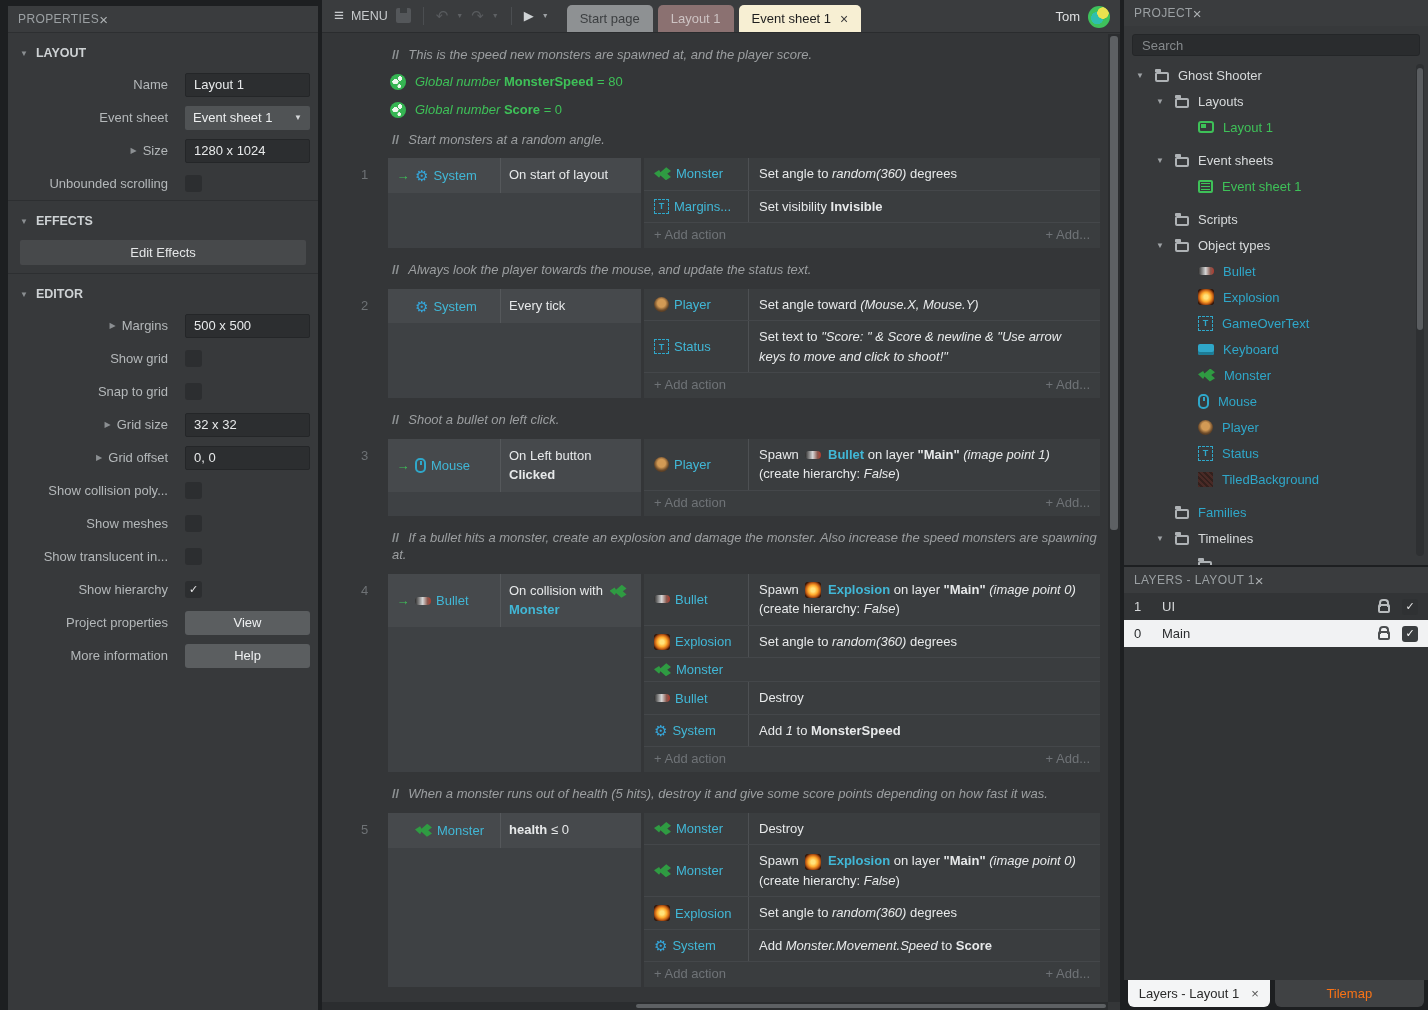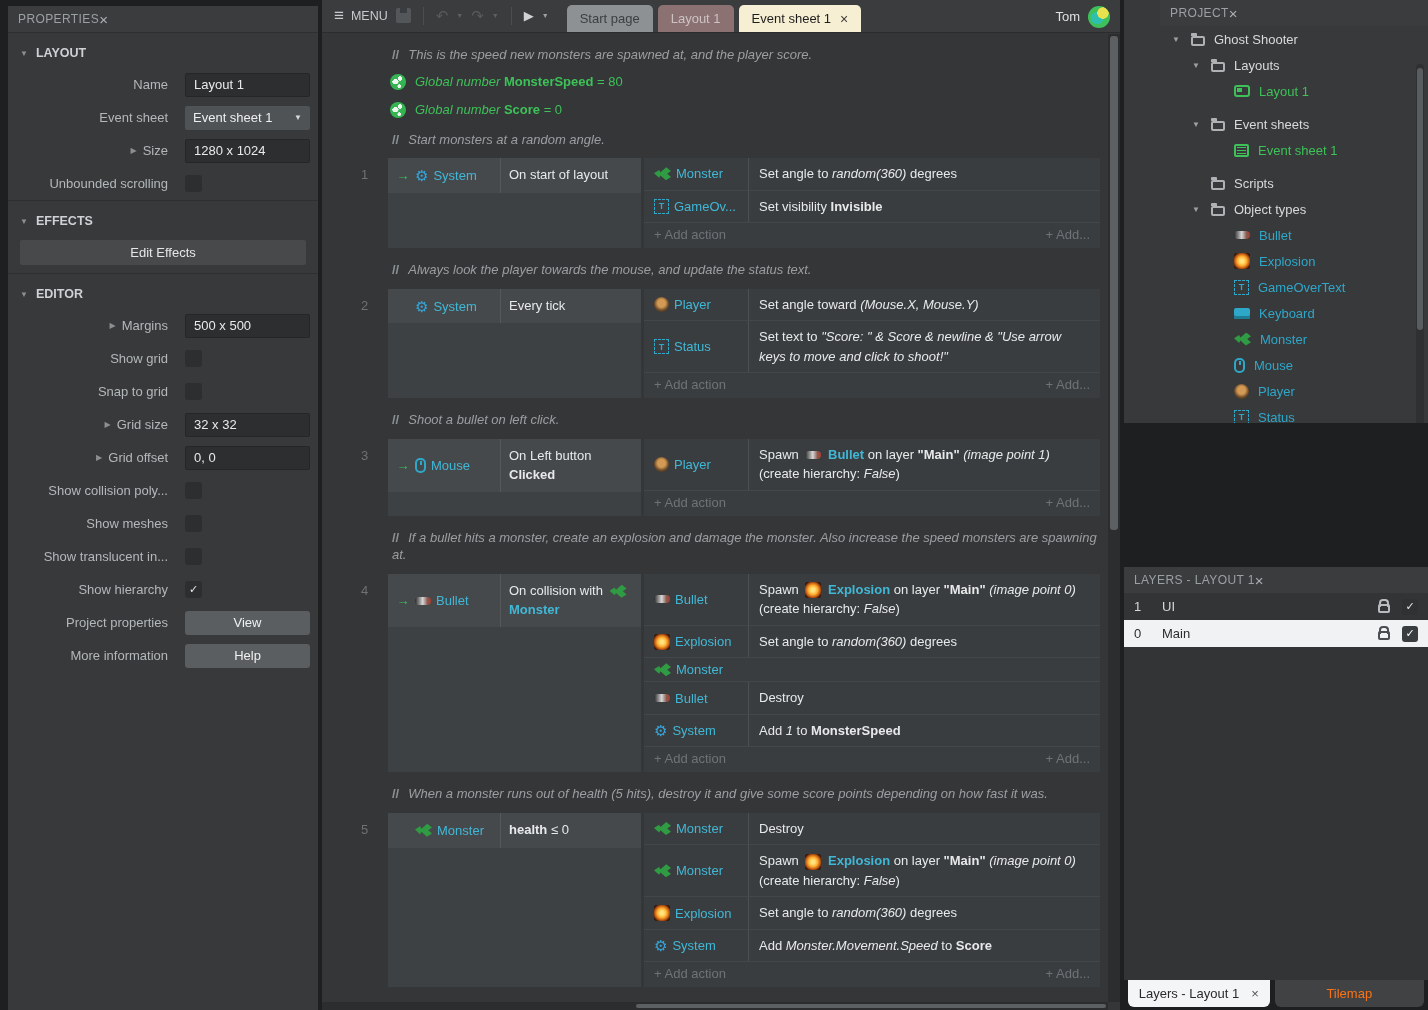--- a/index.html
+++ b/index.html
@@ -89,21 +89,21 @@
   .act-text{flex:1;border-left:1px solid #4d5053;padding:6px 10px;line-height:1.5;cursor:pointer;}
   .add-row{display:flex;justify-content:space-between;padding:4px 10px 6px;color:#6f7377;margin-top:auto;}
   .add-row span{cursor:pointer;}
   .vscroll{position:absolute;top:34px;right:0;width:12px;bottom:8px;background:#2b2d2f;}
   .vthumb{position:absolute;top:2px;left:2px;right:2px;height:494px;background:#5d6063;border-radius:3px;cursor:pointer;}
   .hscroll{position:absolute;left:0;right:12px;bottom:0;height:8px;background:#2b2d2f;}
   .hthumb{position:absolute;left:40%;right:2px;top:2px;bottom:2px;background:#5d6063;border-radius:3px;cursor:pointer;}
 
   
   .right{position:absolute;left:1124px;top:0;right:0;bottom:0;background:#1d1f21;}
-  .project{position:absolute;top:0;left:0;right:0;height:423px;background:#37393b;overflow:hidden;padding-left:36px;}
+  .project{position:absolute;top:0;left:0;right:0;height:565px;background:#37393b;overflow:hidden;}
   .search{margin:8px 8px 6px;width:calc(100% - 16px);height:22px;background:#2a2c2e;border:1px solid #242628;border-radius:3px;color:#cfd2d4;padding:0 9px;font-size:13px;}
   .search::placeholder{color:#85898c;}
   .tree-row{display:flex;align-items:center;gap:9px;height:26px;padding-left:12px;cursor:pointer;}
   .tree-row.lvl1{padding-left:32px;}
   .tree-row.lvl2{padding-left:74px;}
   .tree-row.mt{margin-top:7px;}
   .tcaret{width:10px;color:#9da1a4;font-size:8px;flex-shrink:0;}
   .tlabel{color:#d7dadb;}
   .t-green{color:#3ec158;}
   .t-cyan{color:#2fa7c9;}
@@ -311,21 +311,21 @@
           <div class="act-row">
             <div class="act-obj">
                 <span class="icn i-monster"></span>
                 <span class="obj-name">Monster</span>
               </div>
             <div class="act-text"><span>Set angle to </span><span style="font-style: italic;">random(360)</span><span> degrees</span></div>
           </div>
           <div class="act-row">
             <div class="act-obj">
                 <span class="icn i-text">T</span>
-                <span class="obj-name">GameOv...</span>
+                <span class="obj-name">Margins...</span>
               </div>
             <div class="act-text"><span>Set visibility </span><span style="font-weight: bold;">Invisible</span></div>
           </div>
           <div class="add-row">
               <span>+ Add action</span>
               <span>+ Add...</span>
             </div>
         </div>
       </div>
 
@@ -508,20 +508,21 @@
         <div class="hthumb"></div>
       </div>
   </main>
 
   <aside class="right">
     <div class="project">
       <div class="panel-title">
         <span>PROJECT</span>
         <span class="close-x">×</span>
       </div>
+      <input class="search" placeholder="Search" style="">
 
       <div class="tree-row lvl0">
         <span class="tcaret">▼</span>
         <span class="icn i-folder"></span>
         <span class="tlabel">Ghost Shooter</span>
       </div>
       <div class="tree-row lvl1">
         <span class="tcaret">▼</span>
         <span class="icn i-folder"></span>
         <span class="tlabel">Layouts</span>
@@ -577,20 +578,25 @@
         <span class="icn i-player"></span>
         <span class="tlabel t-cyan">Player</span>
       </div>
       <div class="tree-row lvl2">
         <span class="icn i-text">T</span>
         <span class="tlabel t-cyan">Status</span>
       </div>
       <div class="tree-row lvl2">
         <span class="icn i-tiledbackground"></span>
         <span class="tlabel t-cyan">TiledBackground</span>
+      </div>
+      <div class="tree-row lvl1 mt">
+        <span class="tcaret"></span>
+        <span class="icn i-folder"></span>
+        <span class="tlabel t-cyan">Families</span>
       </div>
       <div class="tree-row lvl1">
         <span class="tcaret">▼</span>
         <span class="icn i-folder"></span>
         <span class="tlabel">Timelines</span>
       </div>
       <div class="tree-row lvl2">
         <span class="icn i-folder"></span>
       </div>
       <div class="pscroll">

